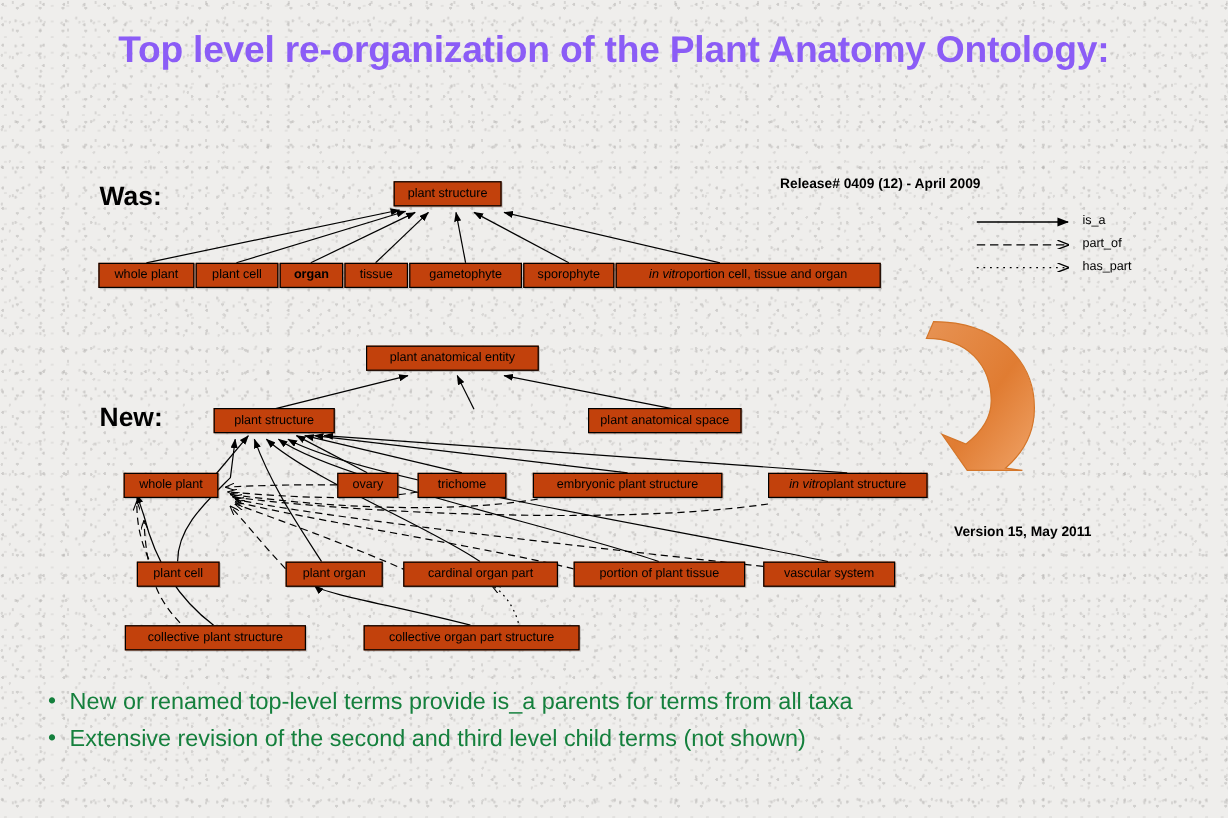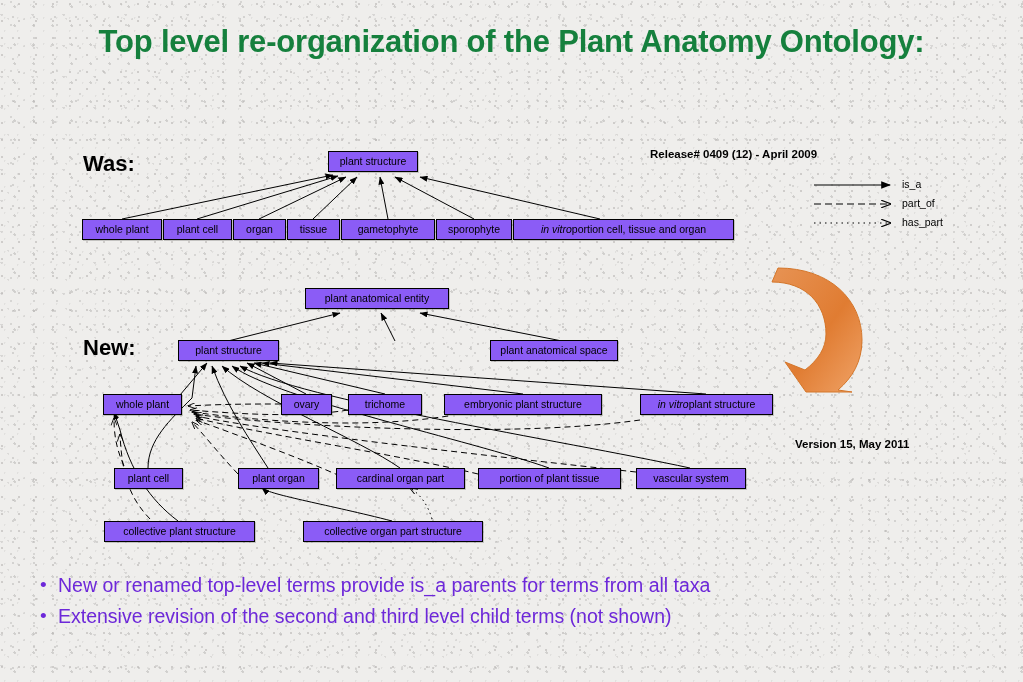--- a/index.html
+++ b/index.html
@@ -28,21 +28,21 @@
     position: absolute;
     inset: 0;
   }
   
   #title {
     position: absolute;
     left: 60px;
     top: 22px;
     width: 903px;
     text-align: center;
-    color: #15803d;
+    color: #8b5cf6;
     font-weight: bold;
     font-size: 31px;
     line-height: 40px;
     letter-spacing: -0.2px;
   }
   
   .section-label {
     position: absolute;
     font-weight: bold;
     font-size: 22px;
@@ -71,21 +71,21 @@
   }
   .legend-label.l0 { top: 0px; }
   .legend-label.l1 { top: 19px; }
   .legend-label.l2 { top: 38px; }
 
   
   .node {
     position: absolute;
     box-sizing: border-box;
     border: 1px solid #000000;
-    background: #8b5cf6;
+    background: #c2410c;
     color: #000000;
     font-size: 10.5px;
     line-height: 1;
     display: flex;
     align-items: center;
     justify-content: center;
     white-space: nowrap;
     padding: 0 7px;
     height: 21px;
     box-shadow: 1px 1px 0 rgba(0,0,0,0.18);
@@ -95,21 +95,21 @@
   
   #bullets {
     position: absolute;
     left: 36px;
     top: 570px;
     width: 950px;
   }
   .bullet {
     position: relative;
     font-size: 19.5px;
-    color: #6d28d9;
+    color: #15803d;
     line-height: 31px;
     padding-left: 22px;
   }
   .bullet::before {
     content: "\2022";
     position: absolute;
     left: 4px;
     top: -1px;
     font-size: 19px;
   }
@@ -222,21 +222,21 @@
     <g>
       <path d="M778,268 C830,268 862,300 862,340 C862,362 852,378 838,390 L852,392 L806,392 L785,362 L805,370
                C818,360 826,348 826,334 C826,304 806,282 772,282 Z" fill="url(#orangeGrad)" stroke="#d4762a" stroke-width="1"></path>
     </g>
   </svg>
 
   <div class="node" style="left:328px; top:151px; width:90px;">plant structure</div>
 
   <div class="node" style="left:82px; top:219px; width:80px;">whole plant</div>
   <div class="node" style="left:163px; top:219px; width:69px;">plant cell</div>
-  <div class="node" style="left:233px; top:219px; width:53px;">organ</div>
+  <div class="node" style="left:233px; top:219px; width:53px;font-weight:bold;">organ</div>
   <div class="node" style="left:287px; top:219px; width:53px;">tissue</div>
   <div class="node" style="left:341px; top:219px; width:94px;">gametophyte</div>
   <div class="node" style="left:436px; top:219px; width:76px;">sporophyte</div>
   <div class="node" style="left:513px; top:219px; width:221px;">
     <i>in vitro</i>
       <span> portion cell, tissue and organ</span>
   </div>
 
   <div class="node" style="left:305px; top:288px; width:144px;">plant anatomical entity</div>
 

